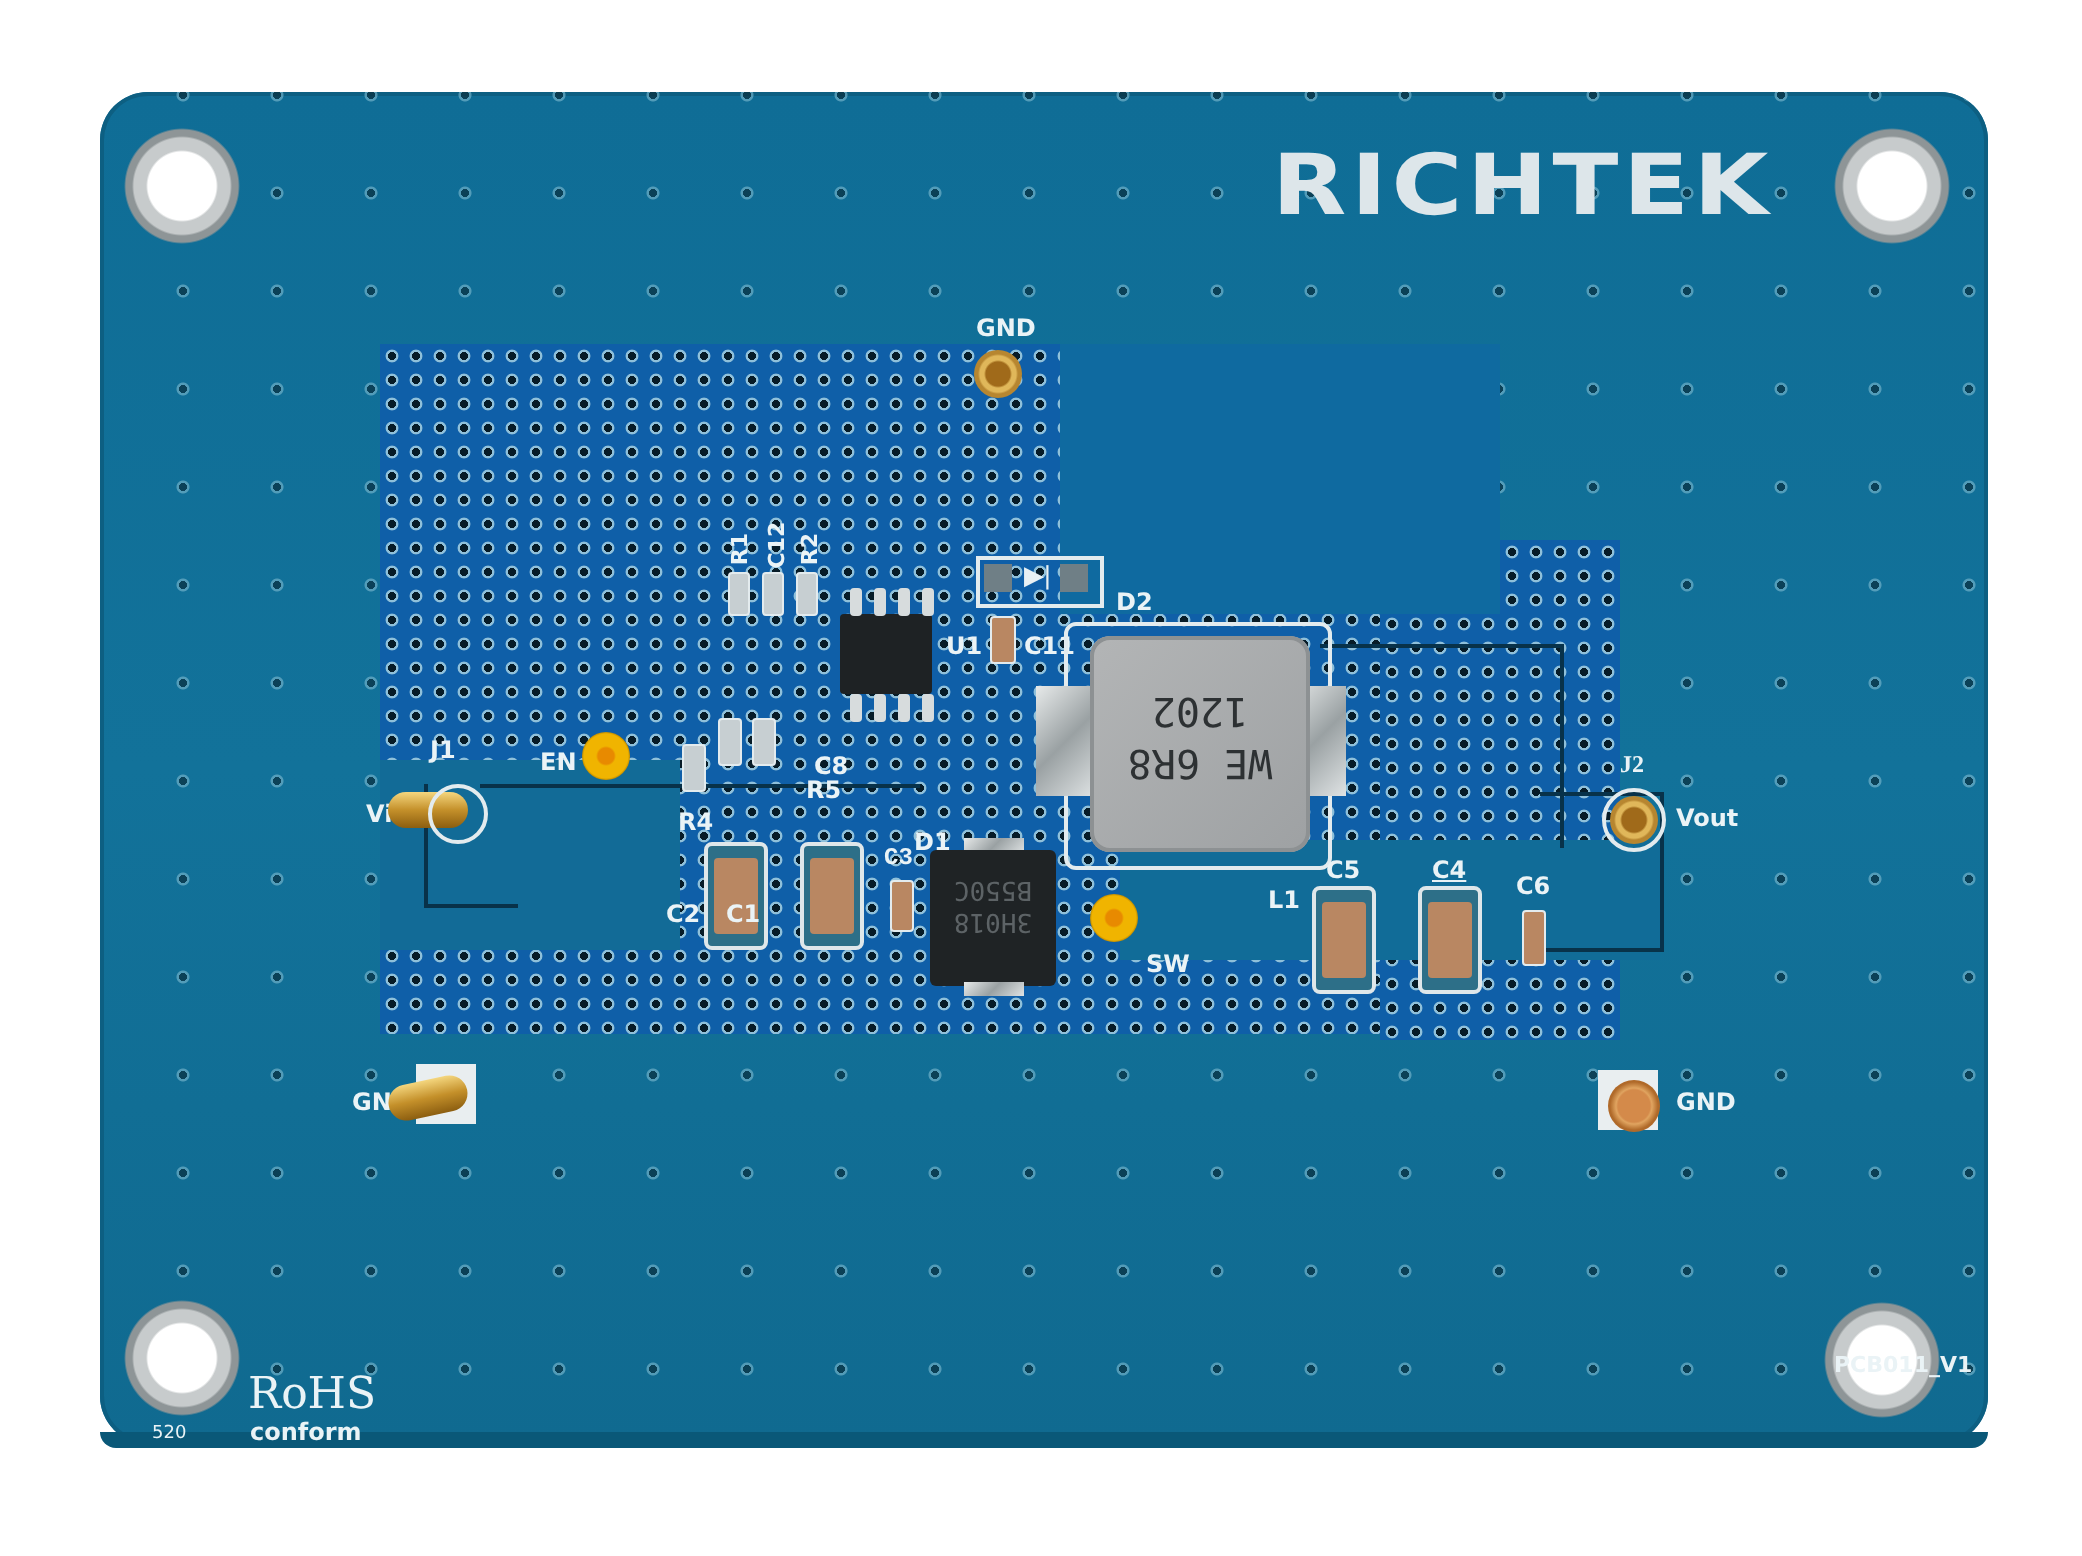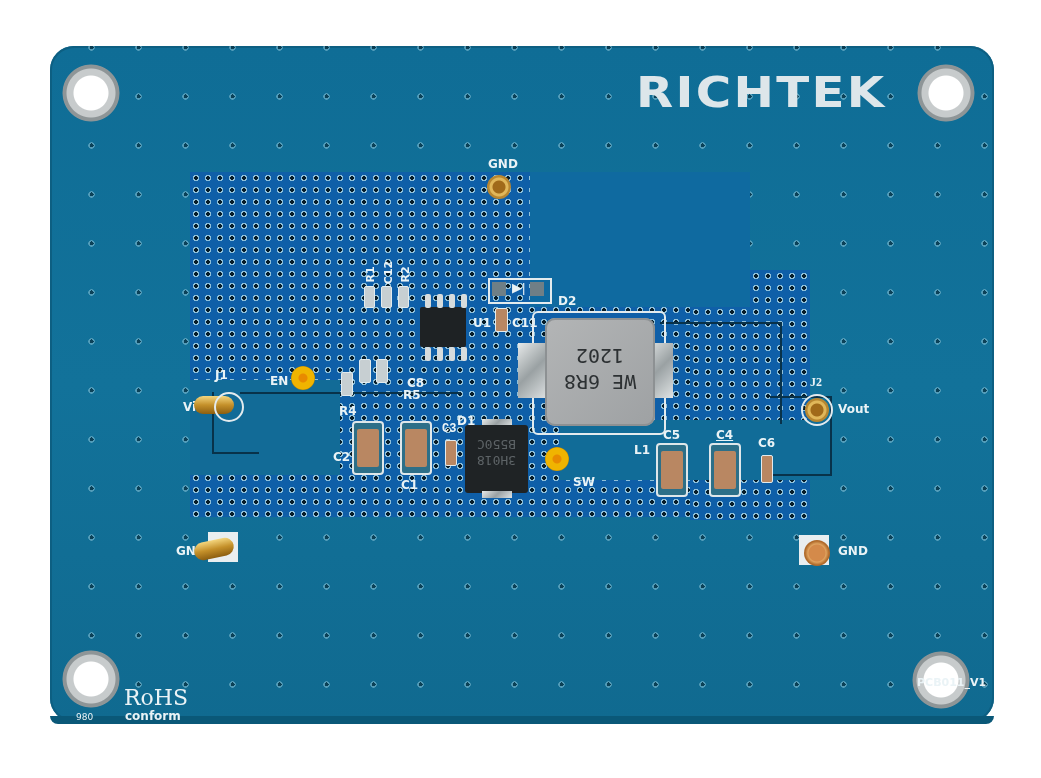--- a/index.html
+++ b/index.html
@@ -115,21 +115,21 @@
 <div class="silk" style="left:359px;top:388px;margin-left:44px;">R5</div>
 <div class="silk" style="left:407px;top:376px;">C8</div>
 
 <div class="cap" style="left:352px;top:421px;width:28px;height:50px;">
     <div class="body"></div>
   </div>
 <div class="silk" style="left:333px;top:450px;">C2</div>
 <div class="cap" style="left:400px;top:421px;width:28px;height:50px;">
     <div class="body"></div>
   </div>
-<div class="silk" style="left:401px;top:450px;margin-top:28px;">C1</div>
+<div class="silk" style="left:363px;top:450px;">C1</div>
 <div class="smd" style="left:445px;top:440px;width:10px;height:24px;background:#b98762;"></div>
 <div class="silk" style="left:442px;top:422px;font-family:Liberation Mono, monospace;">C3</div>
 
 <div class="silk" style="left:457px;top:414px;">D1</div>
 <div class="pad" style="left:482px;top:419px;width:30px;height:8px;"></div>
 <div class="diode">
   <div class="diode-text" style="top:28px;">3H018</div>
   <div class="diode-text" style="top:12px;">B550C</div>
 </div>
 <div class="pad" style="left:482px;top:491px;width:30px;height:7px;"></div>
@@ -165,14 +165,14 @@
 <div class="sqpad" style="left:208px;top:532px;"></div>
 <div class="silk" style="left:176px;top:544px;">GND</div>
 <div class="post" style="left:194px;top:540px;transform:rotate(-12deg);"></div>
 
 <div class="sqpad" style="left:799px;top:535px;"></div>
 <div class="sma" style="left:804px;top:540px;width:26px;height:26px;background:radial-gradient(circle,#d48a4a 0 8px,#e0a460 9px,#b06a2a 12px);"></div>
 <div class="silk" style="left:838px;top:544px;">GND</div>
 
 <div class="silk silk-serif" style="left:124px;top:685px;">RoHS</div>
 <div class="silk" style="left:125px;top:709px;font-size:12px;">conform</div>
-<div class="silk" style="left:76px;top:712px;font-size:9px;font-weight:normal;">980</div>
+<div class="silk" style="left:76px;top:712px;font-size:9px;font-weight:normal;">520</div>
 <div class="silk" style="left:917px;top:676px;font-size:11px;">PCB011_V1</div>
 
 </body></html>

